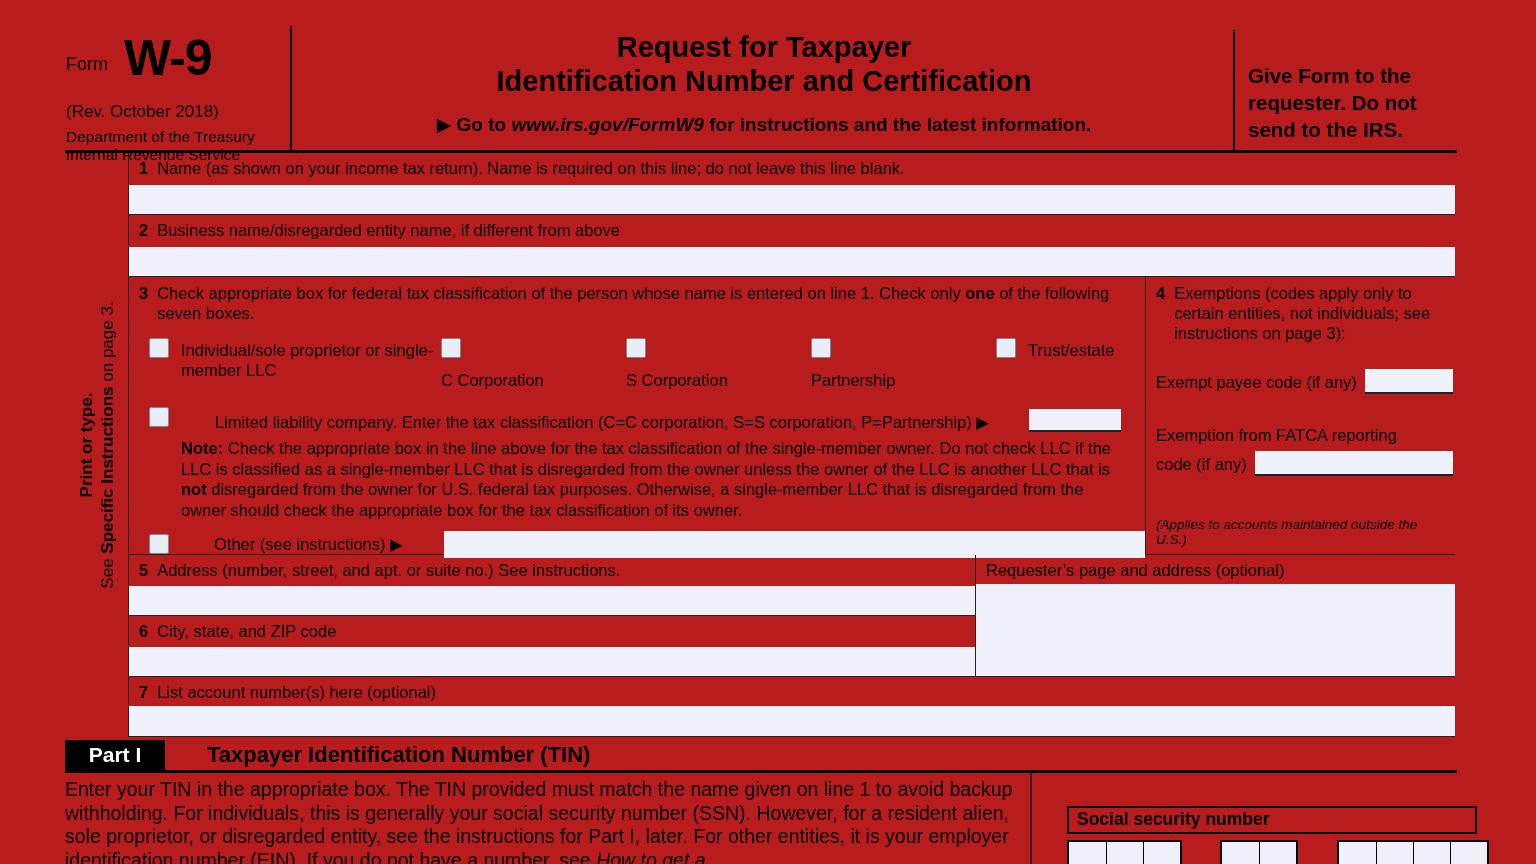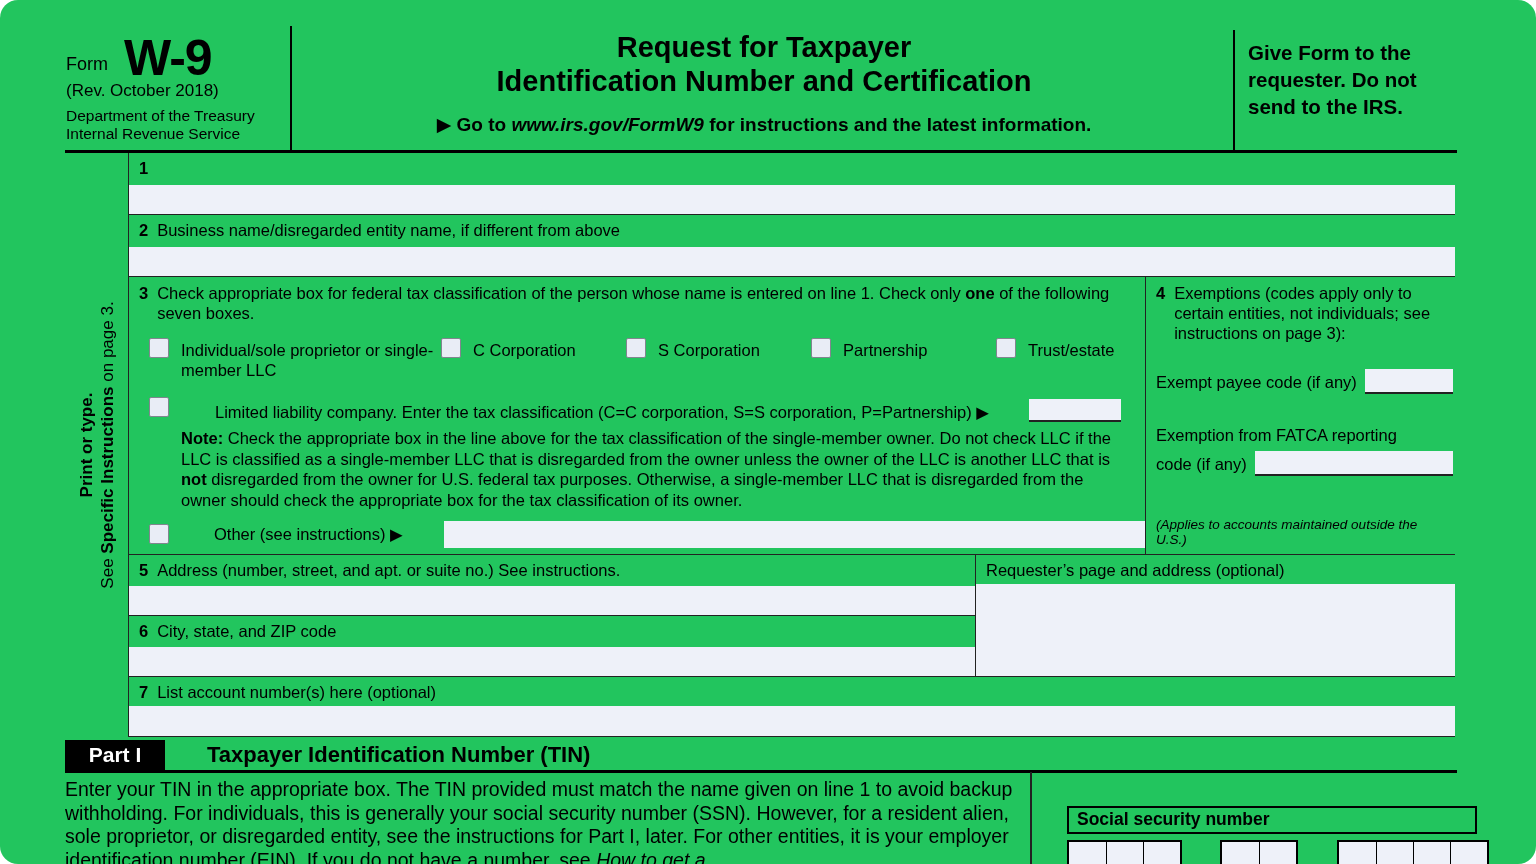--- a/index.html
+++ b/index.html
@@ -1,36 +1,36 @@
 <!DOCTYPE html>
 <html><head>
 <meta charset="utf-8">
 <style>
   * { margin:0; padding:0; box-sizing:border-box; }
   html,body { background:#ffffff; }
   body {
     width:1536px; height:864px; overflow:hidden; position:relative;
     font-family:"Liberation Sans","DejaVu Sans",sans-serif; color:#000;
   }
-  .page { position:absolute; inset:0; background:#22c55e;border-radius:18px; }
+  .page { position:absolute; inset:0; background:#b91c1c; }
 
   
   .hdr-left { position:absolute; left:66px; top:36px; width:222px; }
   .hdr-form-row { display:flex; align-items:flex-end; gap:16px; }
   .hdr-form-word { font-size:18px; padding-bottom:6px; }
   .hdr-form-number { font-size:50px; font-weight:bold; letter-spacing:-1px; line-height:0.9; }
-  .hdr-rev { font-size:17px; margin-top:0; }
+  .hdr-rev { font-size:17px; margin-top:21px; }
   .hdr-dept { font-size:15.5px; margin-top:6px; line-height:18px; }
   .hdr-vline1 { position:absolute; left:290px; top:26px; width:2px; height:126px; background:#000; }
   .hdr-center { position:absolute; left:300px; top:30px; width:928px; text-align:center; }
   .hdr-title { font-size:29px; font-weight:bold; line-height:34px; }
   .hdr-goto { font-size:19px; font-weight:bold; margin-top:15px; }
   .hdr-goto .url { font-style:italic; }
   .hdr-vline2 { position:absolute; left:1233px; top:30px; width:2px; height:122px; background:#000; }
-  .hdr-right { position:absolute; left:1248px; top:39px; width:208px; font-size:20.5px; font-weight:bold; line-height:27px; }
+  .hdr-right { position:absolute; left:1248px; top:62px; width:208px; font-size:20.5px; font-weight:bold; line-height:27px; }
   .rule-top { position:absolute; left:65px; top:150px; width:1392px; height:3px; background:#000; }
 
   
   .side-strip { position:absolute; left:65px; top:153px; width:63px; height:584px;
     display:flex; align-items:center; justify-content:center; }
   .side-text { transform:rotate(-90deg); white-space:nowrap; text-align:center;
     font-size:17px; line-height:21px; }
   .side-text .b { font-weight:bold; }
 
   
@@ -41,21 +41,21 @@
   .row-label .num { font-weight:bold; margin-right:9px; }
   .field { margin-top:auto; height:29px; background:#eef1f9; }
   .r1 { height:62px; } .r2 { height:62px; }
 
   
   .r34 { height:278px; flex-direction:row; }
   .c3 { width:1017px; border-right:1.5px solid #222; display:flex; flex-direction:column; }
   .c3 .row-label { padding-top:6px; padding-right:14px; }
   .cb-row { display:flex; padding-left:20px; margin-top:17px; }
   .cb-item { display:flex; gap:12px; font-size:16.5px; line-height:20px; align-items:flex-start; }
-  .cb-item.w1 { width:292px; } .cb-item.w2 { width:185px; }
+  .cb-item.w1 { width:292px; } .cb-item.w2 { width:185px;flex-direction:column; }
   .checkbox { flex:0 0 auto; width:20px; height:20px; background:#e9edf6;
     border:1.5px solid #81868f; border-radius:2px; margin-top:-2px; }
   .llc-row { display:flex; align-items:flex-end; padding-left:20px; margin-top:19px; font-size:16.5px;gap:34px; }
   .llc-row .checkbox { align-self:flex-start; }
   .llc-row .txt { margin-left:12px; }
   .inline-fill-sm { display:inline-block; width:92px; height:23px; background:#eef1f9;
     border-bottom:2px solid #222; margin-left:6px; vertical-align:bottom; }
   .note-para { margin:6px 14px 0 52px; font-size:16.5px; line-height:20.5px; }
   .other-row { display:flex; align-items:center; padding-left:20px; margin-top:11px; font-size:16.5px;gap:33px; }
   .other-row .txt { margin-left:12px; white-space:nowrap; }
@@ -139,20 +139,21 @@
       <div class="b">Print or type.</div>
       <div><span>See </span><span class="b">Specific Instructions</span><span> on page 3.</span></div>
     </div>
   </div>
 
   <div class="grid">
 
     <div class="row r1">
       <div class="row-label">
         <span class="num">1</span>
+        <span>Name (as shown on your income tax return). Name is required on this line; do not leave this line blank.</span>
       </div>
       <div class="field"></div>
     </div>
 
     <div class="row r2">
       <div class="row-label">
         <span class="num">2</span>
         <span>Business name/disregarded entity name, if different from above</span>
       </div>
       <div class="field"></div>

